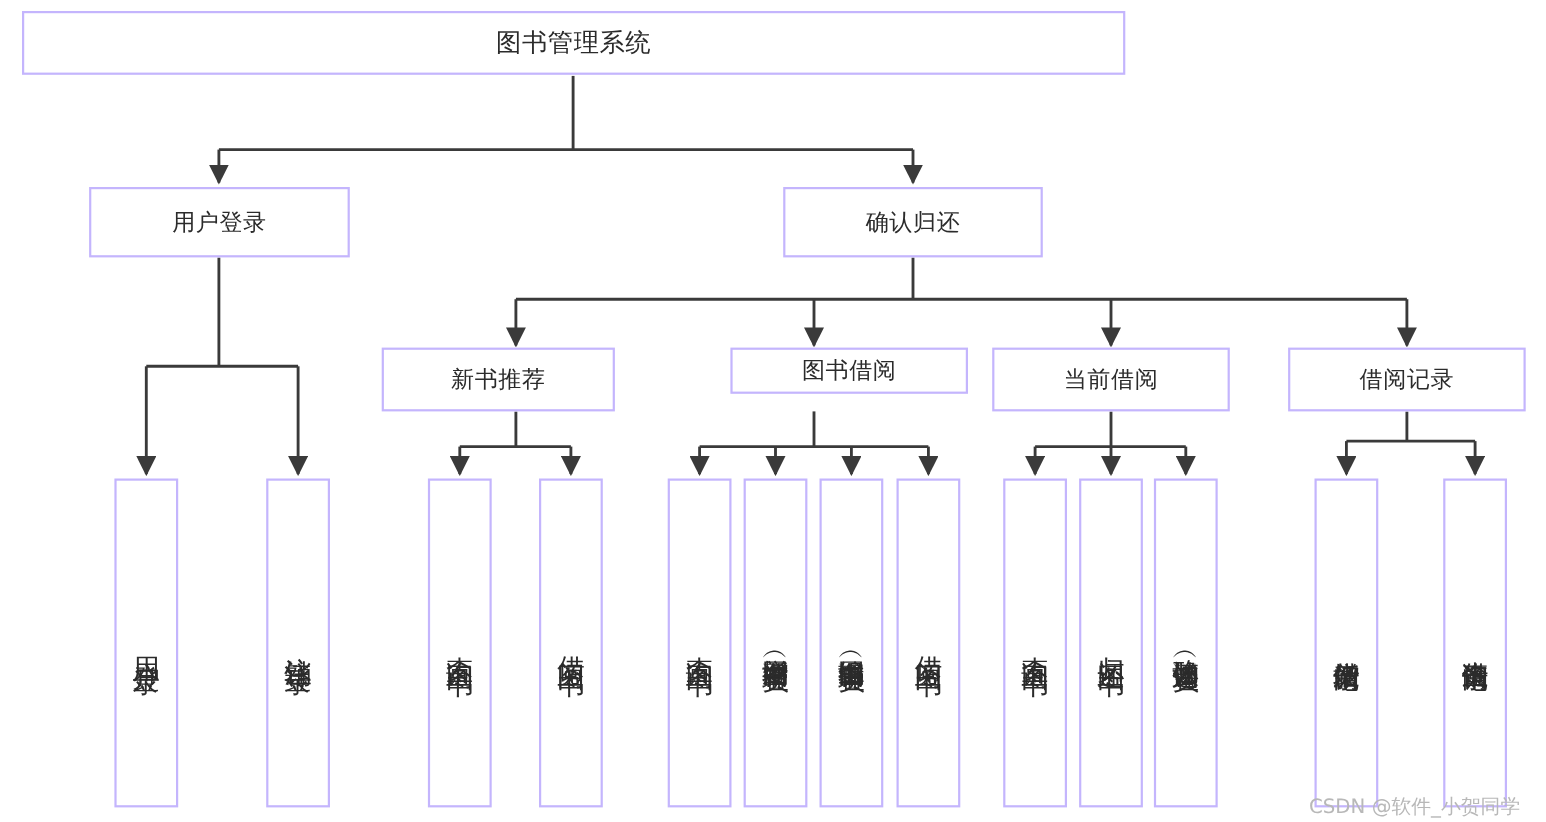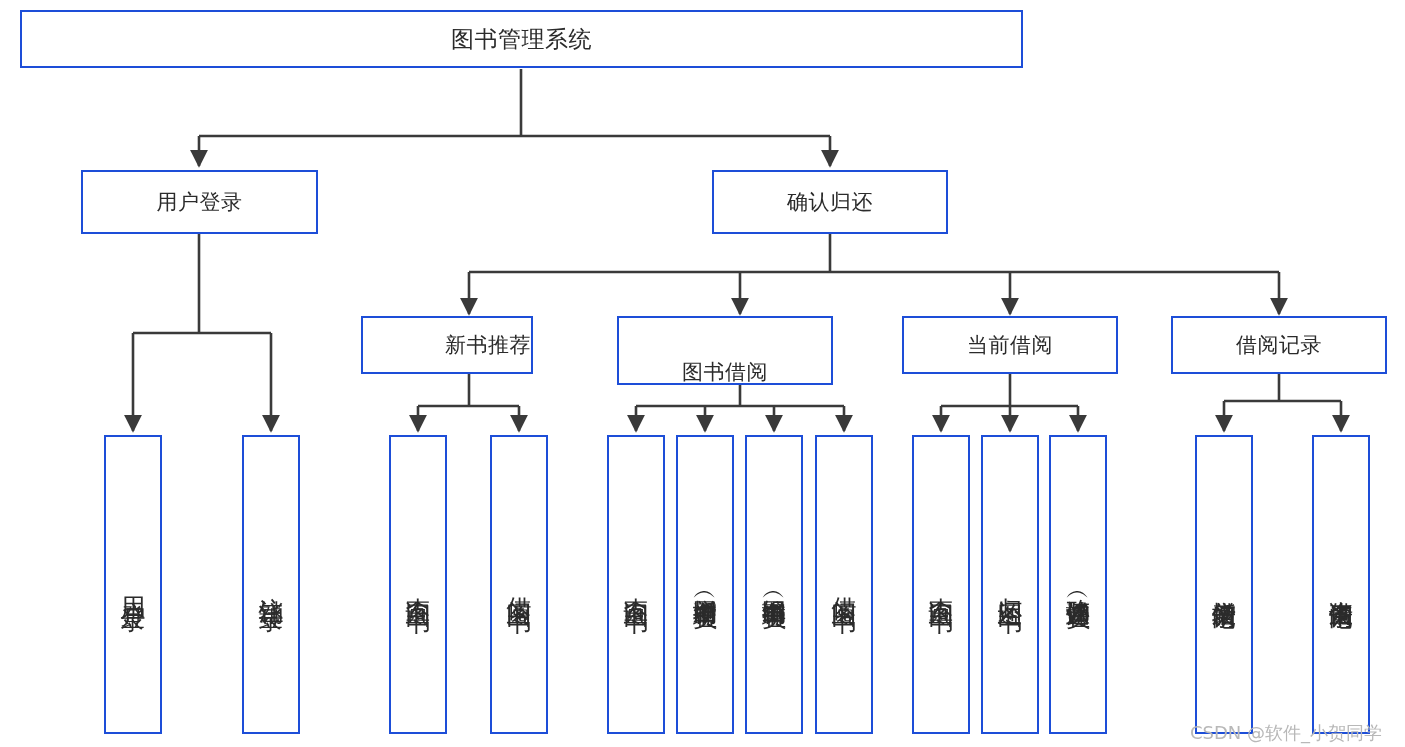--- a/index.html
+++ b/index.html
@@ -20,21 +20,21 @@
   #wires {
     position: absolute;
     left: 0;
     top: 0;
     width: 1405px;
     height: 747px;
   }
   .node {
     position: absolute;
     box-sizing: border-box;
-    border: 2px solid #1d4ed8;
+    border: 2px solid #c4b5fd;
     background: #ffffff;
     display: flex;
     align-items: center;
     justify-content: center;
     color: #2b2b2b;
   }
   .node .lbl {
     display: block;
     text-align: center;
     line-height: 1.06;
@@ -132,24 +132,24 @@
     <span class="lbl">图书管理系统</span>
   </div>
 
   <div class="node horiz" style="left:81px; top:170px; width:237px; height:64px;">
     <span class="lbl">用户登录</span>
   </div>
   <div class="node horiz" style="left:712px; top:170px; width:236px; height:64px;">
     <span class="lbl">确认归还</span>
   </div>
 
-  <div class="node horiz" style="left:361px; top:316px; width:172px; height:58px;justify-content:flex-end;">
+  <div class="node horiz" style="left:347px; top:316px; width:212px; height:58px;">
     <span class="lbl">新书推荐</span>
   </div>
-  <div class="node horiz" style="left:617px; top:316px; width:216px; height:69px;align-items:flex-end;">
+  <div class="node horiz" style="left:664px; top:316px; width:216px; height:42px;">
     <span class="lbl">图书借阅</span>
   </div>
   <div class="node horiz" style="left:1171px; top:316px; width:216px; height:58px;">
     <span class="lbl">借阅记录</span>
   </div>
   <div class="node horiz" style="left:902px; top:316px; width:216px; height:58px;">
     <span class="lbl">当前借阅</span>
   </div>
 
   <div class="node vert" style="left:104px; top:435px; width:58px; height:299px;">

